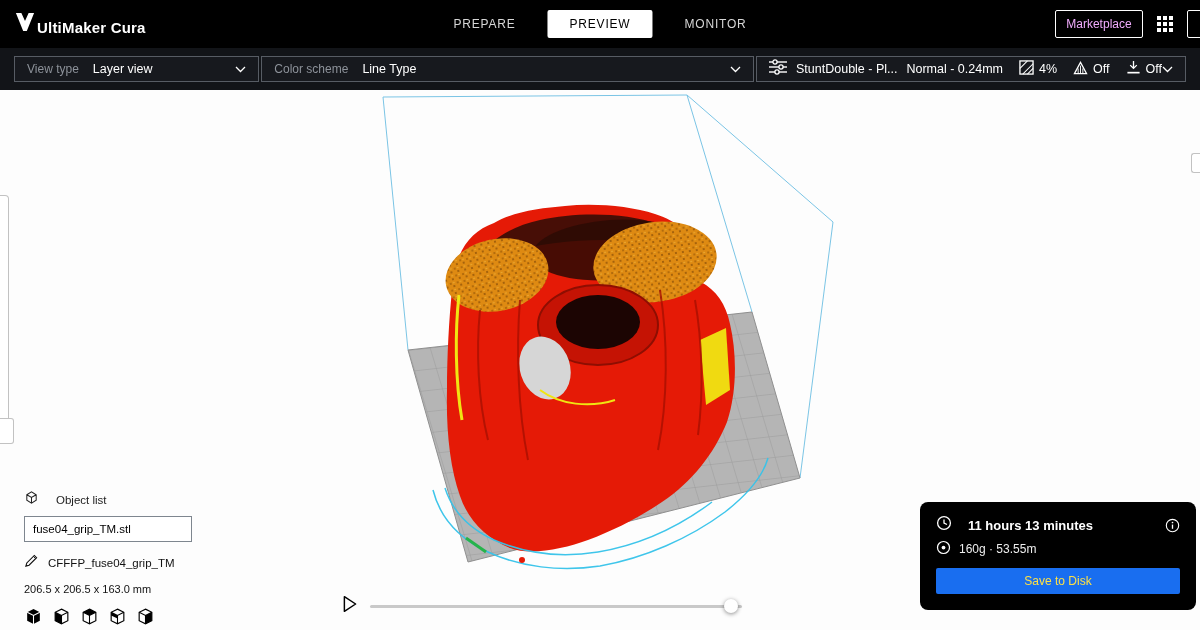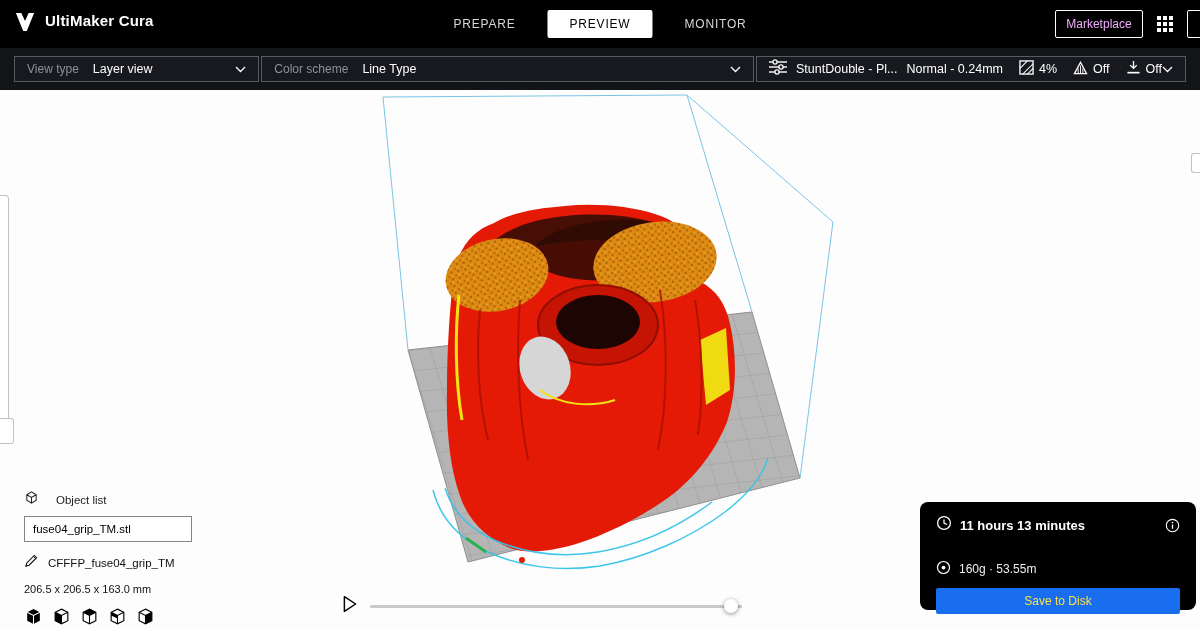--- a/index.html
+++ b/index.html
@@ -2,21 +2,21 @@
 <html><head>
 <meta charset="utf-8">
 <style>
   * { margin:0; padding:0; box-sizing:border-box; }
   html,body { width:1200px; height:630px; font-family:"Liberation Sans", sans-serif; background:#fff; }
   .app { position:relative; width:1200px; height:630px; overflow:hidden; background:#fff; }
 
   
   .header { position:absolute; top:0; left:0; width:1200px; height:48px; background:#000;
             display:flex; align-items:center; padding-left:14px; overflow:hidden; }
-  .logo-wrap { display:flex; align-items:flex-start; gap:9px; }
+  .logo-wrap { display:flex; align-items:flex-end; gap:1px; }
   .app-title { color:#fff; font-size:15px; font-weight:700; letter-spacing:.2px; }
   .stage-tabs { position:absolute; left:50%; transform:translateX(-50%); display:flex; align-items:center; gap:10px; }
   .stage-tab { color:#d6d6d6; font-size:12px; letter-spacing:.8px; padding:7px 22px; background:transparent; border:none; font-family:inherit; }
   .stage-tab.active { background:#fff; color:#000; border-radius:2px; }
   .header-right { margin-left:auto; display:flex; align-items:center; gap:13px; }
   .btn-outline { border:1px solid #fff; color:#f0abfc; background:transparent; font-size:12px; padding:6px 10px; border-radius:2px; font-family:inherit; }
   .sign-in-button { margin-right:-30px; padding:6px 12px; }
   .apps-grid-btn { background:none; border:none; padding:0; display:flex; }
 
   
@@ -58,24 +58,24 @@
   
   .play-button { position:absolute; left:342px; top:505px; background:none; border:none; padding:0; display:flex; }
   .sim-slider { position:absolute; left:370px; top:508px; width:372px; height:16px; }
   .sim-track { position:absolute; top:7px; left:0; right:0; height:3px; background:#c9c9c9; border-radius:2px; }
   .sim-handle { position:absolute; top:1px; width:14px; height:14px; border-radius:50%; background:#fff;
                 box-shadow:0 1px 4px rgba(0,0,0,.45); transform:translateX(-50%); }
 
   
   .output-panel { position:absolute; left:920px; top:412px; width:276px; height:108px; background:#000;
                   border-radius:8px; padding:13px 16px 12px; color:#fff; }
-  .op-row1 { display:flex; align-items:center; gap:8px; }
+  .op-row1 { display:flex; align-items:center; gap:16px; }
   .op-time { font-size:13px; font-weight:700; }
   .op-info { margin-left:auto; background:none; border:none; padding:0; display:flex; }
-  .op-row2 { display:flex; align-items:center; gap:8px; margin-top:25px; font-size:12px; color:#eee; }
+  .op-row2 { display:flex; align-items:center; gap:8px; margin-top:5px; font-size:12px; color:#eee; }
   .save-btn { margin-top:10px; width:100%; height:26px; background:#196ef0; color:#fde047; border:none;
               border-radius:2px; font-size:12px; font-family:inherit; }
 </style>
 </head>
 <body>
 
 <div class="app">
 
   <div class="header">
     <div class="logo-wrap">

